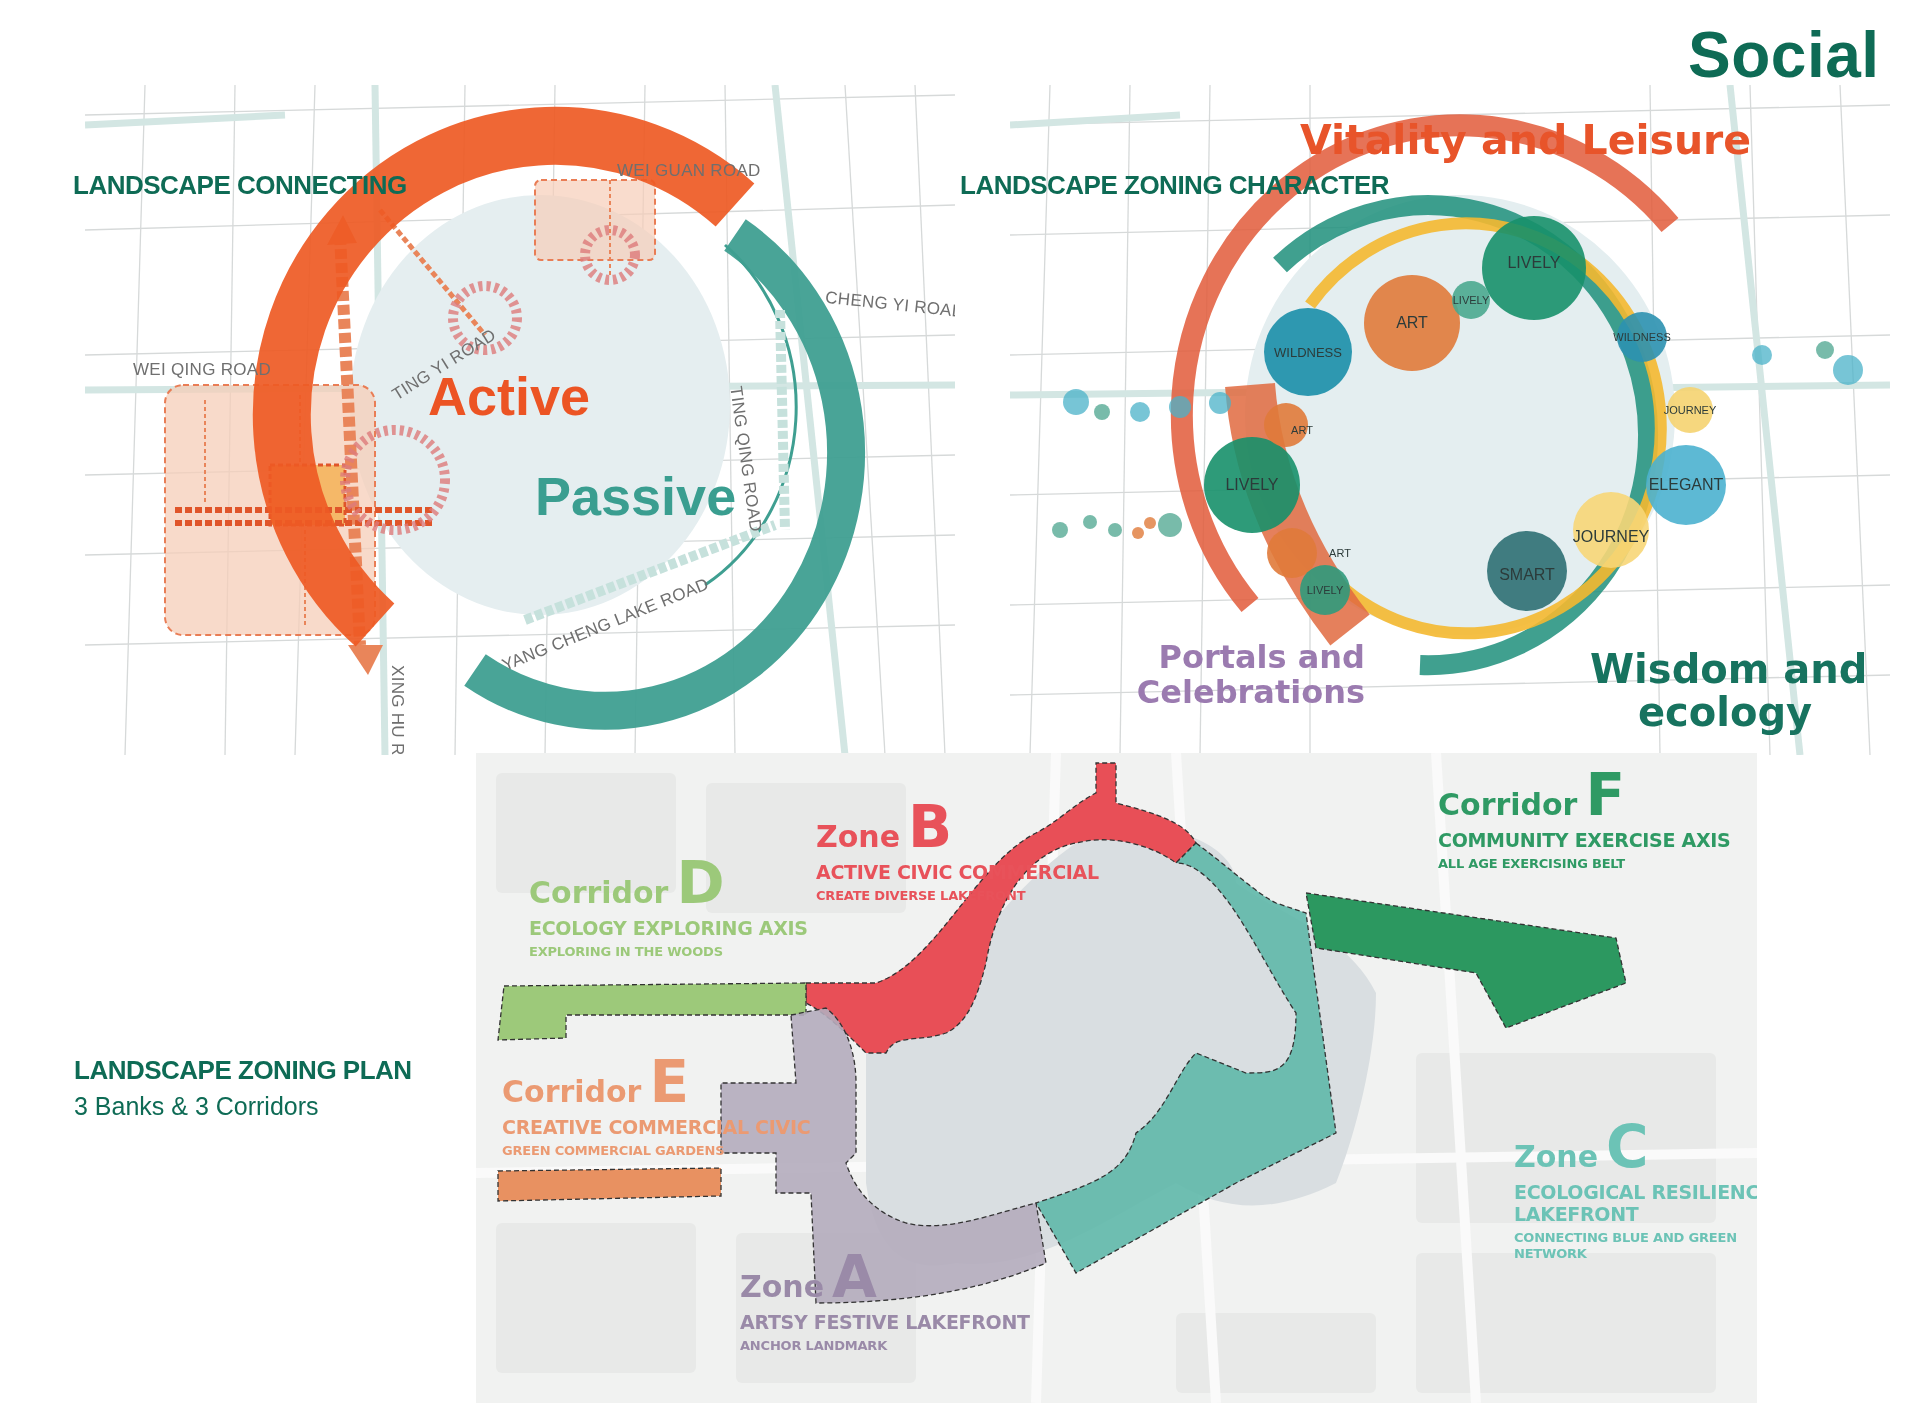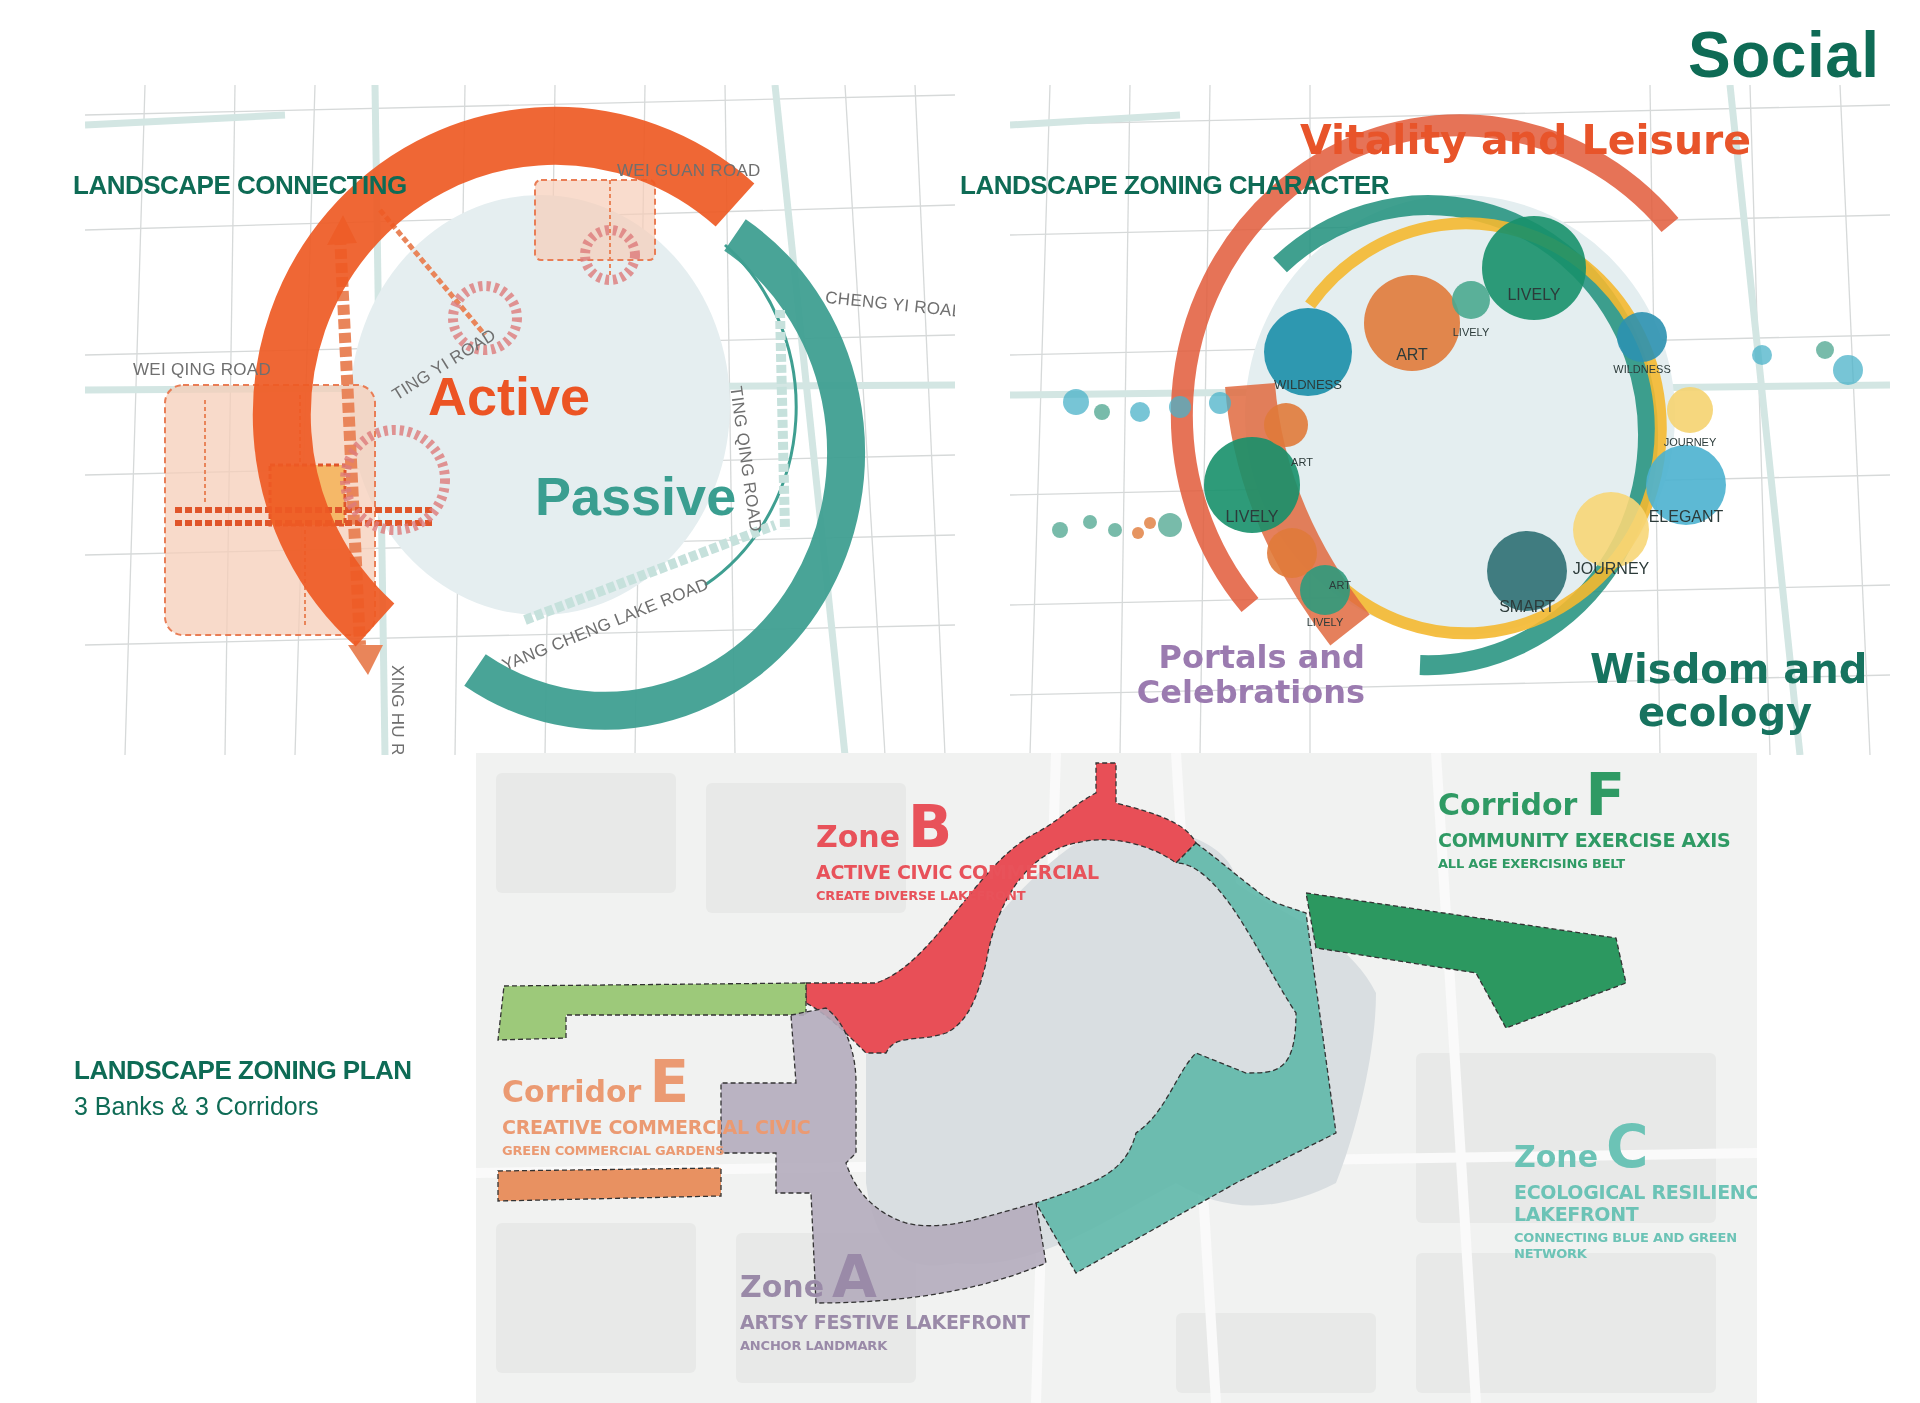--- a/index.html
+++ b/index.html
@@ -5,21 +5,21 @@
   html,body{margin:0;padding:0;background:#ffffff;}
   body{width:1920px;height:1403px;position:relative;overflow:hidden;font-family:"Liberation Sans","DejaVu Sans",sans-serif;}
   .abs{position:absolute;}
   .title-main{left:1688px;top:18px;font-size:64px;font-weight:700;color:#0e6b55;letter-spacing:0.5px;}
   .panel-title{font-size:26px;font-weight:700;color:#0e6b55;letter-spacing:-0.5px;white-space:nowrap;}
   .map{position:absolute;overflow:hidden;}
   .road-label{position:absolute;font-size:17px;color:#6f6f6f;white-space:nowrap;letter-spacing:0.3px;}
   .big-active{font-size:54px;font-weight:700;color:#ec5424;}
   .big-passive{font-size:54px;font-weight:700;color:#3a9e90;}
   .theme{font-family:"DejaVu Sans",sans-serif;font-weight:700;white-space:nowrap;line-height:1.08;}
-  .bubble-label{position:absolute;font-size:16px;color:#2c3b3a;white-space:nowrap;transform:translate(-50%,-50%);margin-top:32px;}
+  .bubble-label{position:absolute;font-size:16px;color:#2c3b3a;white-space:nowrap;transform:translate(-50%,-50%);}
   .bubble-label.sm{font-size:11px;}
   .bubble-label.md{font-size:13px;}
   .plan-label{position:absolute;font-family:"DejaVu Sans",sans-serif;font-weight:700;white-space:nowrap;}
   .plan-label .hd{font-size:30px;}
   .plan-label .hd b{font-size:58px;margin-left:8px;}
   .plan-label .l1{font-size:19px;margin-top:0;letter-spacing:-0.3px;}
   .plan-label .l2{font-size:13px;margin-top:5px;letter-spacing:-0.2px;}
   .plan-side-title{left:74px;top:1055px;font-size:26px;font-weight:700;color:#0e6b55;letter-spacing:-0.5px;}
   .plan-side-sub{left:74px;top:1092px;font-size:25px;color:#0e6b55;}
 </style>
@@ -237,20 +237,25 @@
     <path d="M830 140 L1140 185 L1150 230 L1030 275 L1000 220 L840 195 Z" fill="#2c9860" stroke="#333" stroke-width="1.3" stroke-dasharray="5 3"></path>
   </svg>
 
   
   <div class="plan-label" style="left:340px;top:40px;color:#e8525a;">
     <div class="hd"><span>Zone</span><b>B</b></div>
     <div class="l1">ACTIVE CIVIC COMMERCIAL</div>
     <div class="l2">CREATE DIVERSE LAKEFRONT</div>
   </div>
   
+  <div class="plan-label" style="left:53px;top:96px;color:#9cc97a;">
+    <div class="hd"><span>Corridor</span><b>D</b></div>
+    <div class="l1">ECOLOGY EXPLORING AXIS</div>
+    <div class="l2">EXPLORING IN THE WOODS</div>
+  </div>
   
   <div class="plan-label" style="left:26px;top:295px;color:#eb9a72;">
     <div class="hd"><span>Corridor</span><b>E</b></div>
     <div class="l1">CREATIVE COMMERCIAL CIVIC</div>
     <div class="l2">GREEN COMMERCIAL GARDENS</div>
   </div>
   
   <div class="plan-label" style="left:962px;top:8px;color:#2f9a64;">
     <div class="hd"><span>Corridor</span><b>F</b></div>
     <div class="l1">COMMUNITY EXERCISE AXIS</div>

